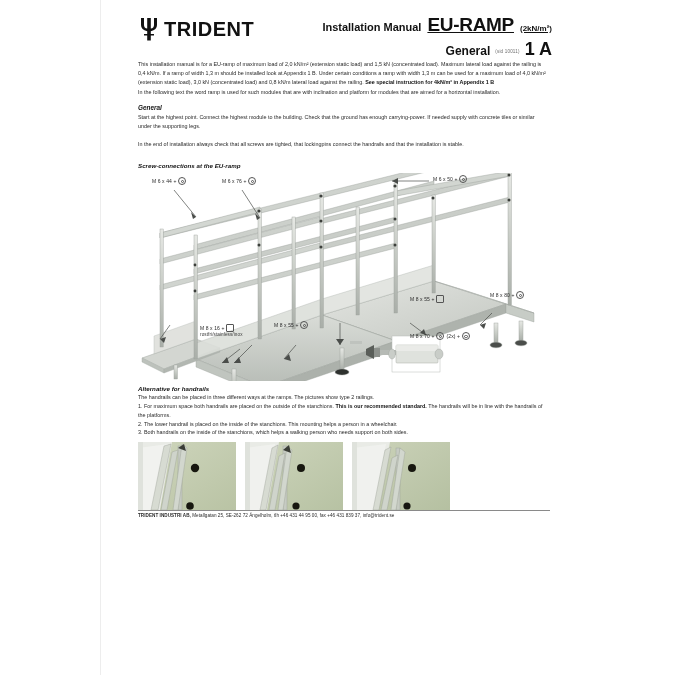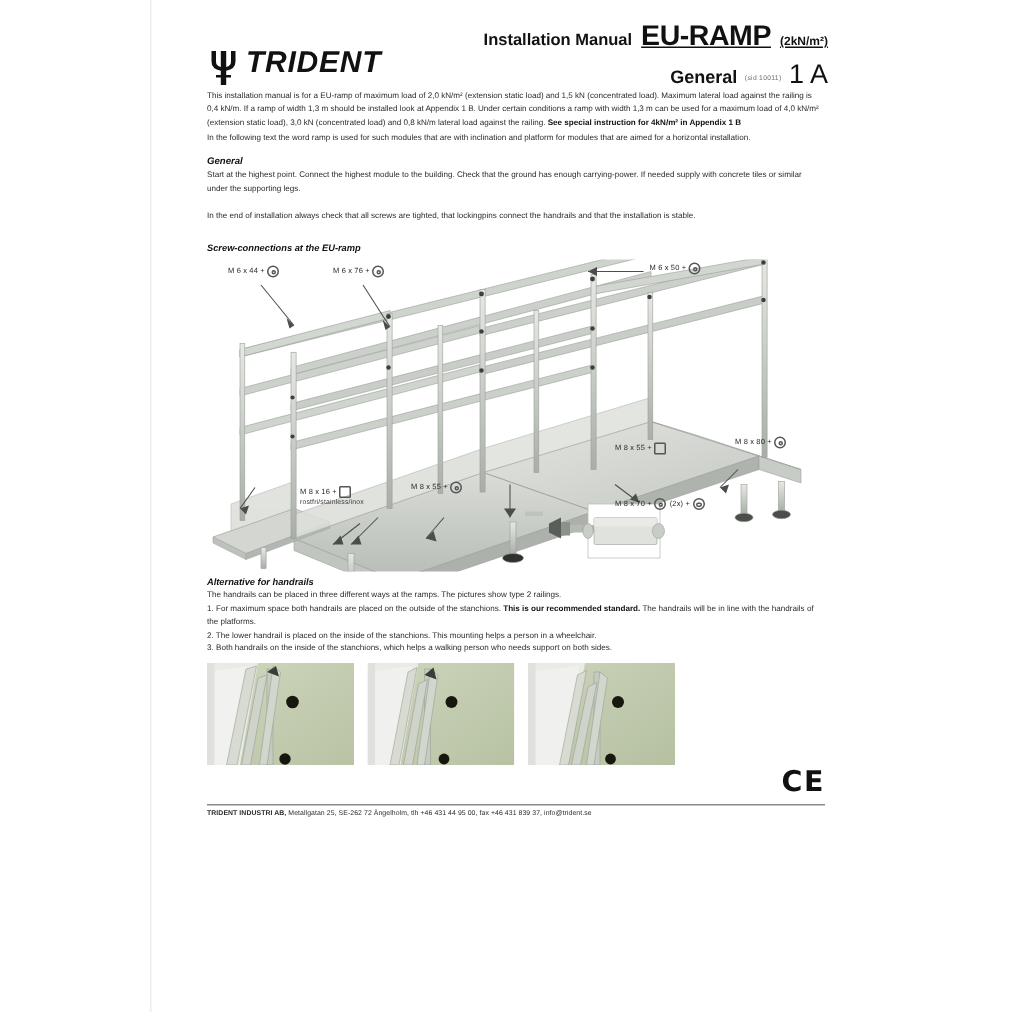--- a/index.html
+++ b/index.html
@@ -16,32 +16,32 @@
     position:absolute;left:100px;top:0;width:1px;height:675px;
     background:#ededed;
   }
   .page{
     position:absolute;left:134px;top:10px;width:418px;height:640px;
     background:#ffffff;
   }
 
   
   .header{position:relative;height:48px;}
-  .brand{position:absolute;left:4px;top:22px;display:flex;align-items:flex-start;gap:4px;font-style:italic;}
+  .brand{position:absolute;left:4px;top:6px;display:flex;align-items:center;gap:4px;}
   .trident-mark{width:22px;height:26px;display:block;}
   .brand-name{font-size:20px;font-weight:bold;letter-spacing:.5px;color:#111;line-height:1;}
   .title-block{position:absolute;right:0px;top:4px;text-align:right;width:270px;}
   .title-row1{display:flex;align-items:baseline;justify-content:flex-end;gap:6px;}
   .manual-word{font-size:11px;font-weight:bold;color:#111;}
   .product-name{font-size:19px;font-weight:bold;color:#111;letter-spacing:-.3px;text-decoration:underline;}
   .load-spec{font-size:8px;font-weight:bold;color:#111;text-decoration:underline;}
   .title-row2{display:flex;align-items:baseline;justify-content:flex-end;gap:5px;margin-top:3px;}
   .section-word{font-size:12px;font-weight:bold;color:#111;}
   .section-sub{font-size:4.5px;color:#6d6d6d;letter-spacing:.2px;transform:translateY(-2px);}
-  .section-code{font-size:18px;font-weight:normal;color:#111;}
+  .section-code{font-size:18px;font-weight:bold;color:#111;}
 
   
   .body-text{font-size:5.4px;line-height:1.62;color:#2a2a2a;text-align:left;margin:2px 4px 0 4px;}
   .body-text b{font-weight:bold;color:#111;}
   .gap{height:7px;}
   .sub-head{font-size:6.2px;font-weight:bold;font-style:italic;color:#111;margin:0 0 1px 4px;}
   .sec-head{font-size:6.4px;font-weight:bold;font-style:italic;color:#111;margin:0 0 2px 4px;}
 
   
   .diagram-wrap{position:relative;margin:4px 0 0 0;height:208px;}
@@ -365,19 +365,16 @@
         <rect x="44" y="6" width="4" height="62" fill="#c6cbc2" stroke="#9aa096" stroke-width="0.4"></rect>
         <polygon points="33,8 39,5 27,68 21,68" fill="#d7dbd2" stroke="#9aa096" stroke-width="0.4"></polygon>
         <polygon points="40,16 46,13 35,68 29,68" fill="#cfd4cb" stroke="#9aa096" stroke-width="0.4"></polygon>
         <polygon points="48,6 53,10 44,68 39,68" fill="#d2d7ce" stroke="#9aa096" stroke-width="0.4"></polygon>
         <circle cx="60" cy="26" r="4" fill="#17170f"></circle>
         <circle cx="55" cy="64" r="3.6" fill="#17170f"></circle>
       </svg>
     </div>
   </div>
 
-  <div class="ce-row">
-    <span class="ce-mark">CE</span>
-  </div>
   <div class="footer-rule"></div>
   <div class="footer-text"><b>TRIDENT INDUSTRI AB,</b><span> Metallgatan 25, SE-262 72 Ängelholm, tlh +46 431 44 95 00, fax +46 431 839 37, info@trident.se</span></div>
 
 </div>
 
 </body></html>

